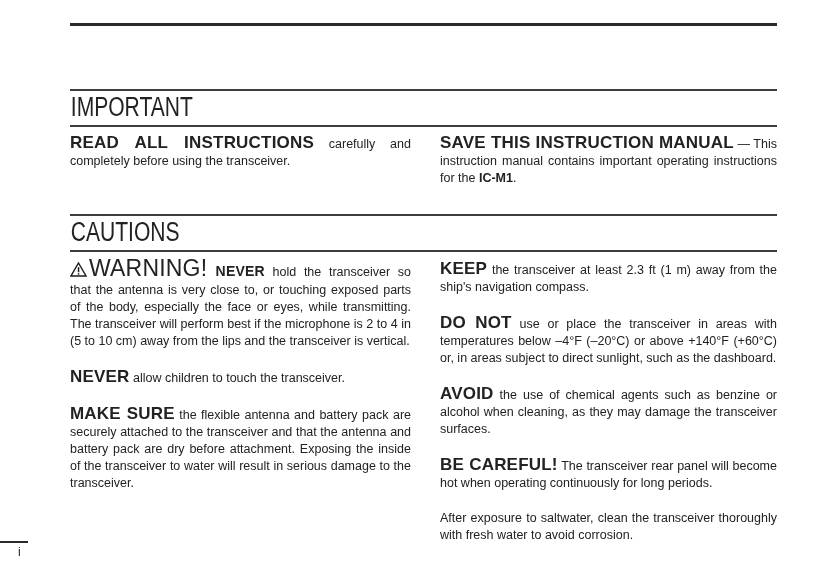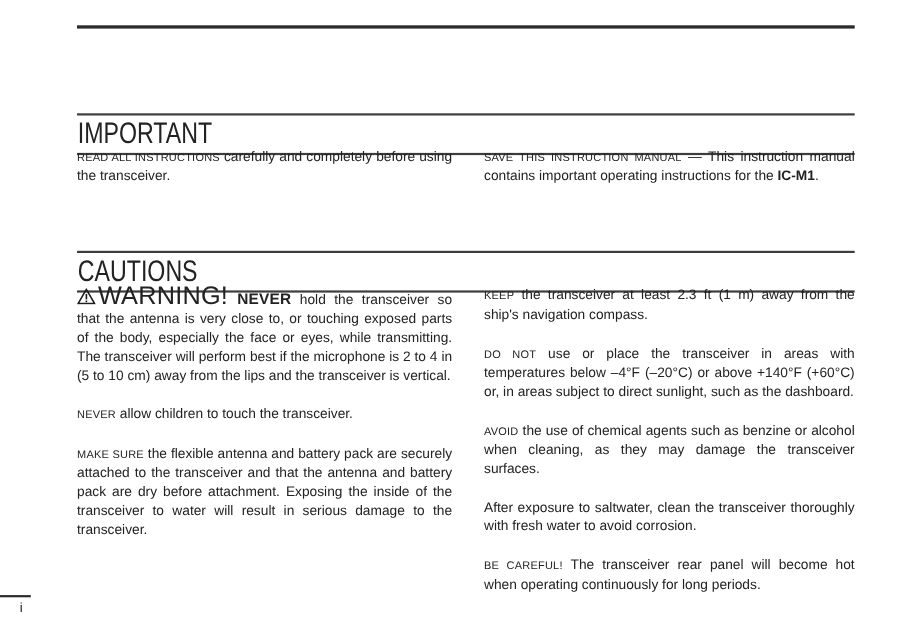--- a/index.html
+++ b/index.html
@@ -4,29 +4,29 @@
 <style>
   html,body{margin:0;padding:0;background:#ffffff;}
   .page{position:relative;width:826px;height:583px;background:#fff;overflow:hidden;
         font-family:"Liberation Sans","DejaVu Sans",sans-serif;color:#1c1c1c;}
   .rule-top{position:absolute;left:70px;width:707px;top:23px;height:3px;background:#2b2b2b;}
   .section-heading{position:absolute;left:70px;width:707px;
         border-top:2px solid #3d3d3d;border-bottom:2px solid #3d3d3d;}
   .section-heading .ht{display:inline-block;margin:0;padding:1px 0 2px 1px;
         font-size:27px;font-weight:400;letter-spacing:0px;color:#222;
         transform:scaleX(0.78);transform-origin:left center;white-space:nowrap;}
-  .heading-important{top:103px;}
-  .heading-cautions{top:228px;}
+  .heading-important{top:89px;}
+  .heading-cautions{top:214px;}
   .col{position:absolute;font-size:12.5px;line-height:17px;text-align:justify;color:#222;}
   .col-left{left:70px;width:341px;}
   .col-right{left:440px;width:337px;}
   .cols-important{top:134px;}
   .cols-cautions{top:260px;}
   p.para{margin:0 0 18px 0;}
-  .lead{font-weight:400;font-size:10px;letter-spacing:0.2px;}
+  .lead{font-weight:700;font-size:17px;letter-spacing:0.2px;}
   .lead-xl{font-weight:400;font-size:23px;letter-spacing:0.2px;}
   .lead-lg{font-weight:700;font-size:14px;letter-spacing:0.2px;}
   .bold{font-weight:700;}
   .warn-icon{display:inline-block;vertical-align:-1px;margin-right:2px;}
   .footer-rule{position:absolute;left:0;top:541px;width:28px;height:2px;background:#2b2b2b;}
   .page-number{position:absolute;left:18px;top:545px;font-size:12px;color:#222;}
 </style>
 </head>
 <body>
 
@@ -57,20 +57,20 @@
             <rect x="7.8" y="11.2" width="1.5" height="1.5" fill="#1c1c1c"></rect>
           </svg></span><span class="lead-xl">WARNING!</span><span class="lead-lg"> NEVER</span><span> hold the transceiver so that the antenna is very close to, or touching exposed parts of the body, especially the face or eyes, while transmitting. The transceiver will perform best if the microphone is 2 to 4 in (5 to 10 cm) away from the lips and the transceiver is vertical.</span></p>
     <p class="para"><span class="lead">NEVER</span><span> allow children to touch the transceiver.</span></p>
     <p class="para"><span class="lead">MAKE SURE</span><span> the flexible antenna and battery pack are securely attached to the transceiver and that the antenna and battery pack are dry before attachment. Exposing the inside of the transceiver to water will result in serious damage to the transceiver.</span></p>
   </div>
 
   <div class="col col-right cols-cautions">
     <p class="para"><span class="lead">KEEP</span><span> the transceiver at least 2.3 ft (1 m) away from the ship's navigation compass.</span></p>
     <p class="para"><span class="lead">DO NOT</span><span> use or place the transceiver in areas with temperatures below –4°F (–20°C) or above +140°F (+60°C) or, in areas subject to direct sunlight, such as the dashboard.</span></p>
     <p class="para"><span class="lead">AVOID</span><span> the use of chemical agents such as benzine or alcohol when cleaning, as they may damage the transceiver surfaces.</span></p>
+    <p class="para"><span class="lead">BE CAREFUL!</span><span> The transceiver rear panel will become hot when operating continuously for long periods.</span></p>
     <p class="para"><span>After exposure to saltwater, clean the transceiver thoroughly with fresh water to avoid corrosion.</span></p>
-    <p class="para"><span class="lead">BE CAREFUL!</span><span> The transceiver rear panel will become hot when operating continuously for long periods.</span></p>
   </div>
 
   <div class="footer-rule"></div>
   <div class="page-number">i</div>
 
 </div>
 
 </body></html>

